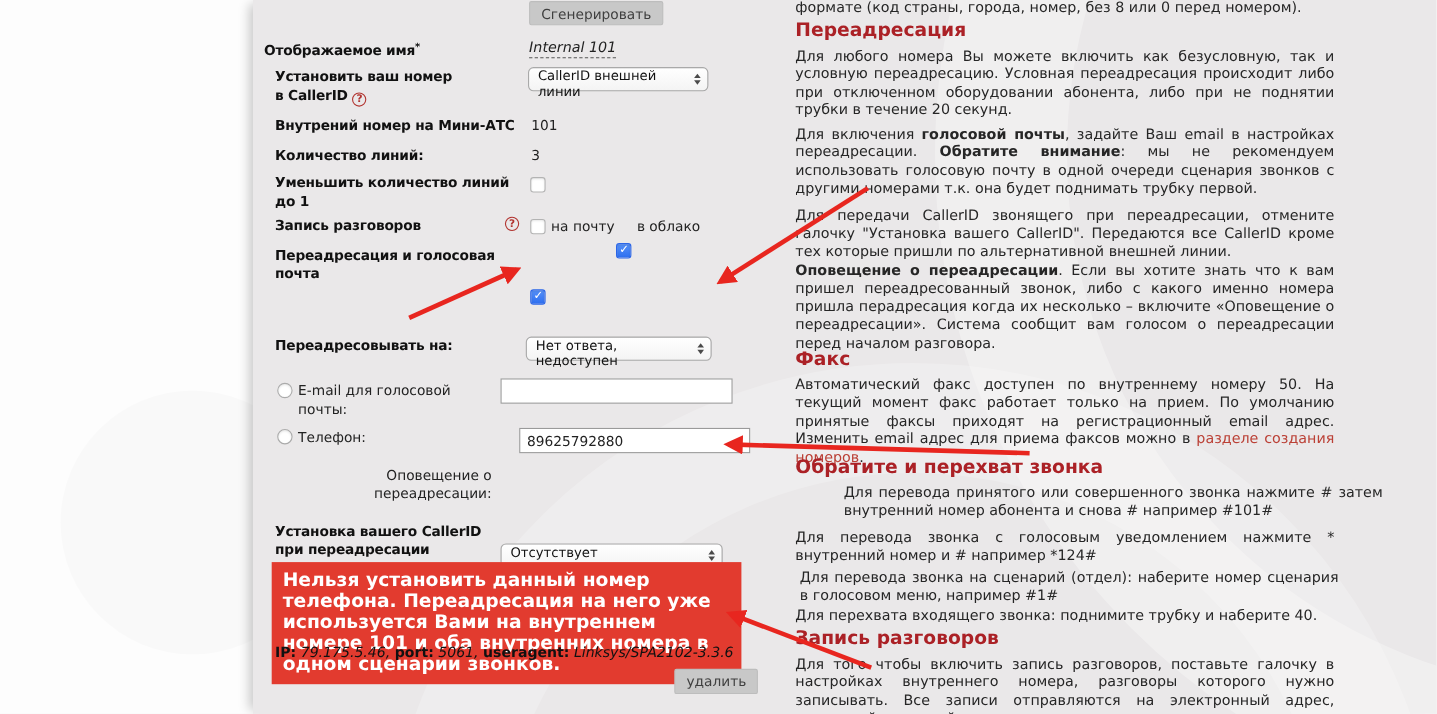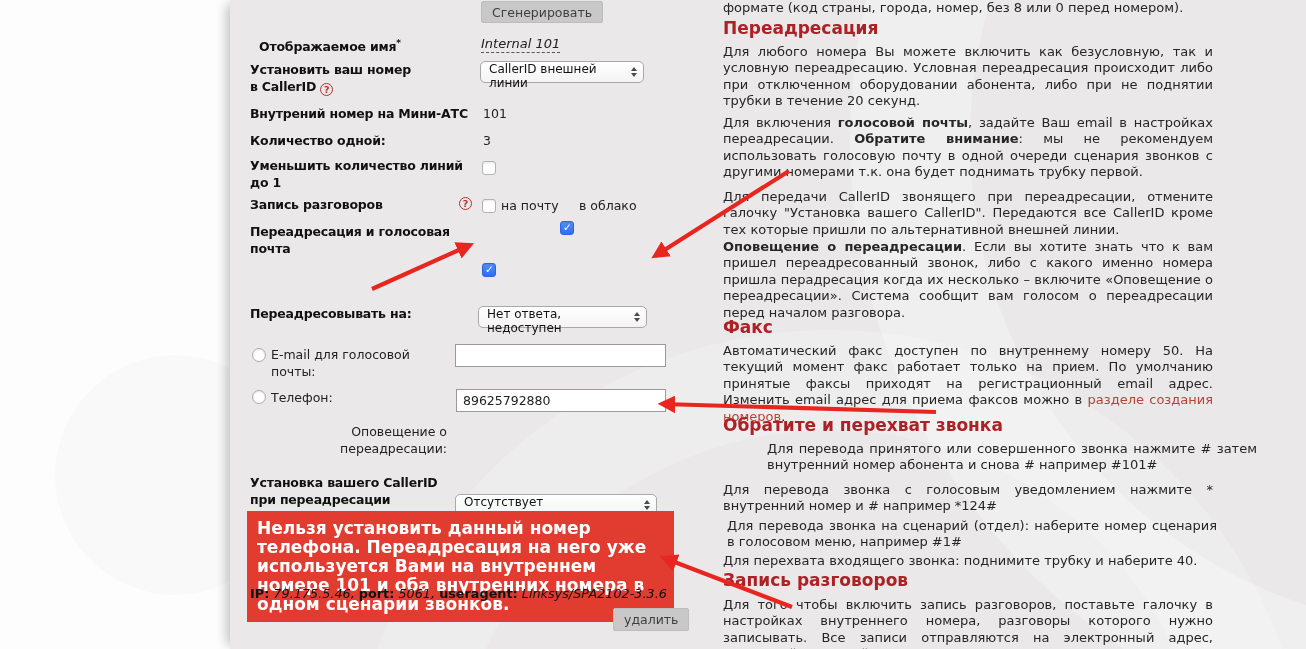--- a/index.html
+++ b/index.html
@@ -79,42 +79,42 @@
   <div class="wm-circle"></div>
   <div class="panel">
     <div class="swirl s1"></div>
     <div class="swirl s2"></div>
   </div>
 
   <div class="form-layer">
 
     <button class="btn abs" style="left:251px;top:1px;height:22px;">Сгенерировать</button>
 
-    <div class="flabel abs" style="left:29px;top:35px;text-align:right;">
+    <div class="flabel abs" style="left:10px;top:35px;text-align:right;">
       <span>Отображаемое имя</span><span class="sup">*</span>
     </div>
     <div class="dispname abs" style="left:251px;top:36px;">Internal 101</div>
 
     <div class="flabel abs" style="left:20px;top:61px;">
       <span>Установить ваш номер</span><br>
       <span>в CallerID</span>
       <span class="qicon"></span>
     </div>
     <div class="select abs" style="left:250px;top:61px;width:164px;">
       <span>CallerID внешней линии</span>
       <span class="sel-arrows">
           <span class="tri-up"></span>
           <span class="tri-down"></span>
         </span>
     </div>
 
     <div class="flabel abs" style="left:20px;top:105px;">Внутрений номер на Мини-АТС</div>
     <div class="fvalue abs" style="left:253px;top:106px;">101</div>
 
-    <div class="flabel abs" style="left:20px;top:132px;">Количество одной:</div>
+    <div class="flabel abs" style="left:20px;top:132px;">Количество линий:</div>
     <div class="fvalue abs" style="left:253px;top:133px;">3</div>
 
     <div class="flabel abs" style="left:20px;top:157px;">
       <span>Уменьшить количество линий</span><br>
       <span>до 1</span>
     </div>
     <div class="cb abs" style="left:252px;top:161px;"></div>
 
     <div class="flabel abs" style="left:20px;top:196px;">Запись разговоров</div>
     <span class="qicon abs" style="left:229px;top:197px;"></span>
@@ -141,21 +141,21 @@
 
     <div class="radio abs" style="left:22px;top:348px;"></div>
     <div class="plain abs" style="left:41px;top:346px;">
       <span>E-mail для голосовой</span><br>
       <span>почты:</span>
     </div>
     <input class="tinput abs" style="left: 225px; top: 344px; width: 211px;" value="">
 
     <div class="radio abs" style="left:22px;top:390px;"></div>
     <div class="plain abs" style="left:41px;top:389px;">Телефон:</div>
-    <input class="tinput abs" style="left: 226px; top: 389px; width: 210px;" value="89625792880">
+    <input class="tinput abs" style="left: 242px; top: 389px; width: 210px;" value="89625792880">
 
     <div class="plain abs" style="left:95px;top:423px;width:122px;text-align:right;">
       <span>Оповещение о</span><br>
       <span>переадресации:</span>
     </div>
     <div class="select abs" style="left:225px;top:422px;width:202px;">
       <span>Отсутствует</span>
       <span class="sel-arrows">
           <span class="tri-up"></span>
           <span class="tri-down"></span>

